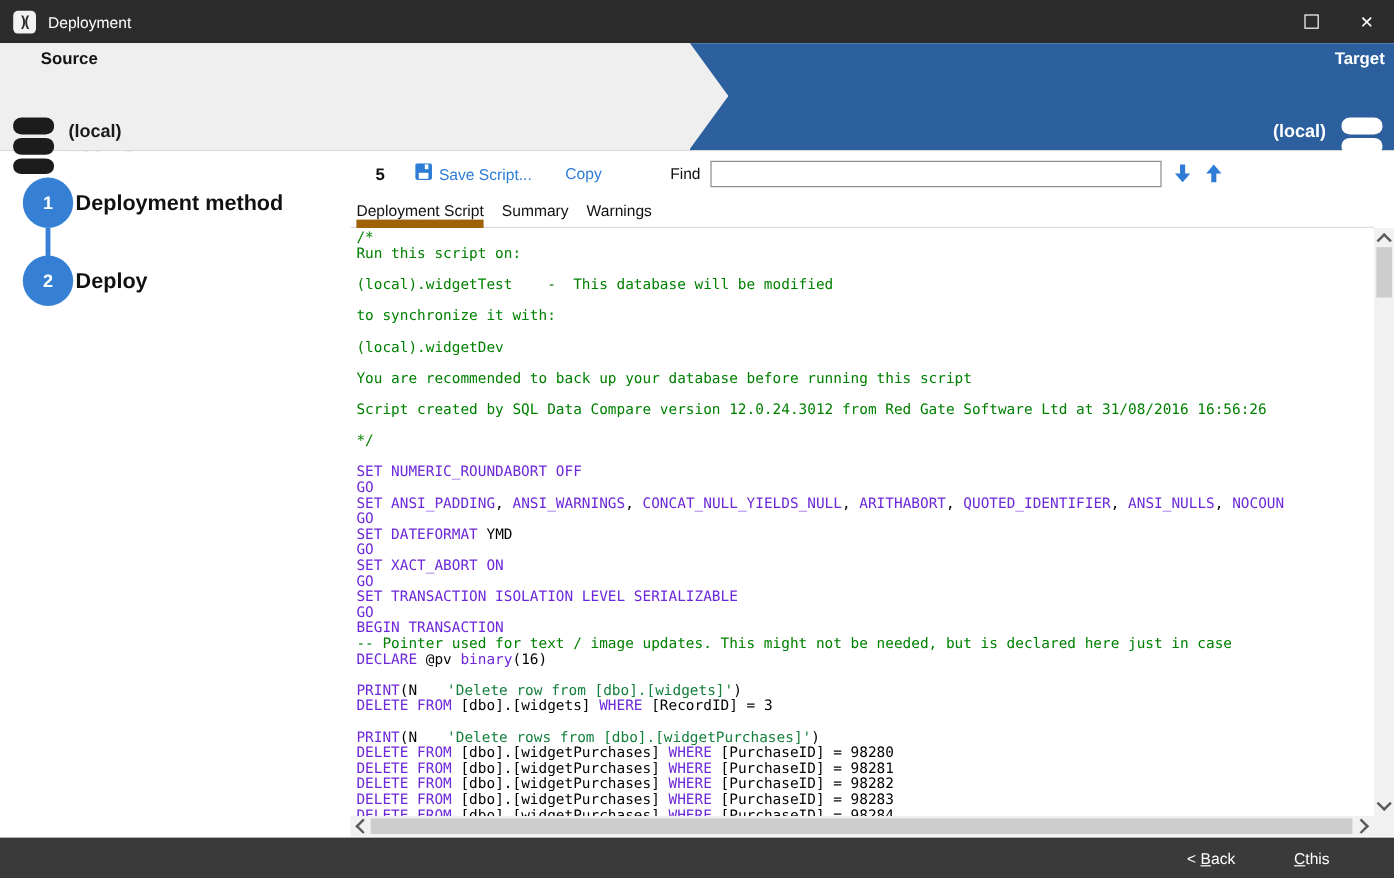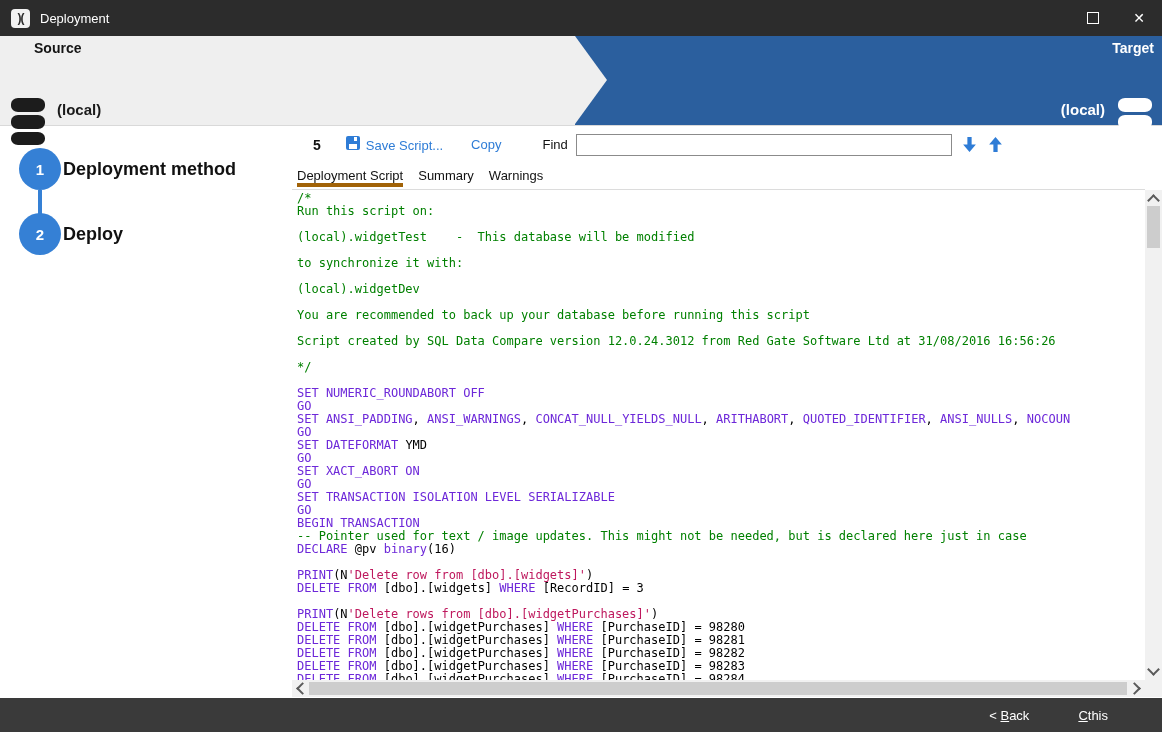--- a/index.html
+++ b/index.html
@@ -40,34 +40,34 @@
     display:flex;align-items:center;justify-content:center;flex:0 0 auto;}
   .step-label{margin-left:2px;font-weight:bold;font-size:18px;color:#111111;}
   .step-connector{position:absolute;left:38px;top:64px;width:4px;height:24px;background:#3580d5;}
   
   .toolbar{position:absolute;top:126px;left:292px;right:0;height:37px;background:#ffffff;display:flex;align-items:center;font-size:13px;}
   .tb-count{margin-left:21px;font-weight:bold;font-size:14px;color:#111;}
   .tb-caption{margin-left:9px;color:#111;}
   .save-group{margin-left:25px;display:flex;align-items:flex-end;cursor:default;}
   .save-label{margin-left:6px;color:#2e7cd6;}
   .copy-link{margin-left:28px;color:#2e7cd6;cursor:default;}
-  .find-label{margin-left:41px;color:#111;}
+  .find-label{margin-left:57px;color:#111;}
   .find-input{margin-left:8px;width:366px;height:20px;border:1px solid #8b8b8b;font-size:13px;padding:0 4px;outline:none;}
   .find-next,.find-prev{margin-left:9px;display:flex;align-items:center;cursor:default;}
   
   .tabs{position:absolute;top:163px;left:292px;right:17px;height:27px;background:#ffffff;border-bottom:1px solid #dcdcdc;box-sizing:border-box;}
   .tab{display:inline-block;margin-left:5px;margin-right:10px;font-size:13px;color:#111;padding:5px 0 3px 0;cursor:default;}
-  .tab.active{border-bottom:4px solid #a16207;padding-bottom:0px;}
+  .tab.active{border-bottom:8px solid #a16207;padding-bottom:0px;}
   
   .script{position:absolute;top:190px;left:292px;width:853px;height:490px;background:#ffffff;overflow:hidden;
     font-family:"DejaVu Sans Mono",monospace;font-size:12px;line-height:13px;padding:2px 0 0 5px;white-space:pre;box-sizing:border-box;}
   .script-line{height:13px;}
   .tok-k{color:#6d28d9;}
   .tok-c{color:#008000;}
-  .tok-s{color:#be185d;}
+  .tok-s{color:#15803d;margin-left:25px;}
   .tok-d{color:#000000;}
   
   .vscroll{position:absolute;top:190px;right:0;width:17px;height:490px;background:#f1f1f1;}
   .vthumb{position:absolute;left:2px;top:16px;width:13px;height:42px;background:#cdcdcd;}
   .sb-btn{position:absolute;width:17px;height:17px;display:flex;align-items:center;justify-content:center;}
   .vup{top:0;left:0;}
   .vdown{bottom:0;left:0;}
   .hscroll{position:absolute;top:680px;left:292px;width:853px;height:17px;background:#f1f1f1;}
   .hthumb{position:absolute;left:17px;top:2px;width:818px;height:13px;background:#cdcdcd;}
   .hleft{left:0;top:0;}

